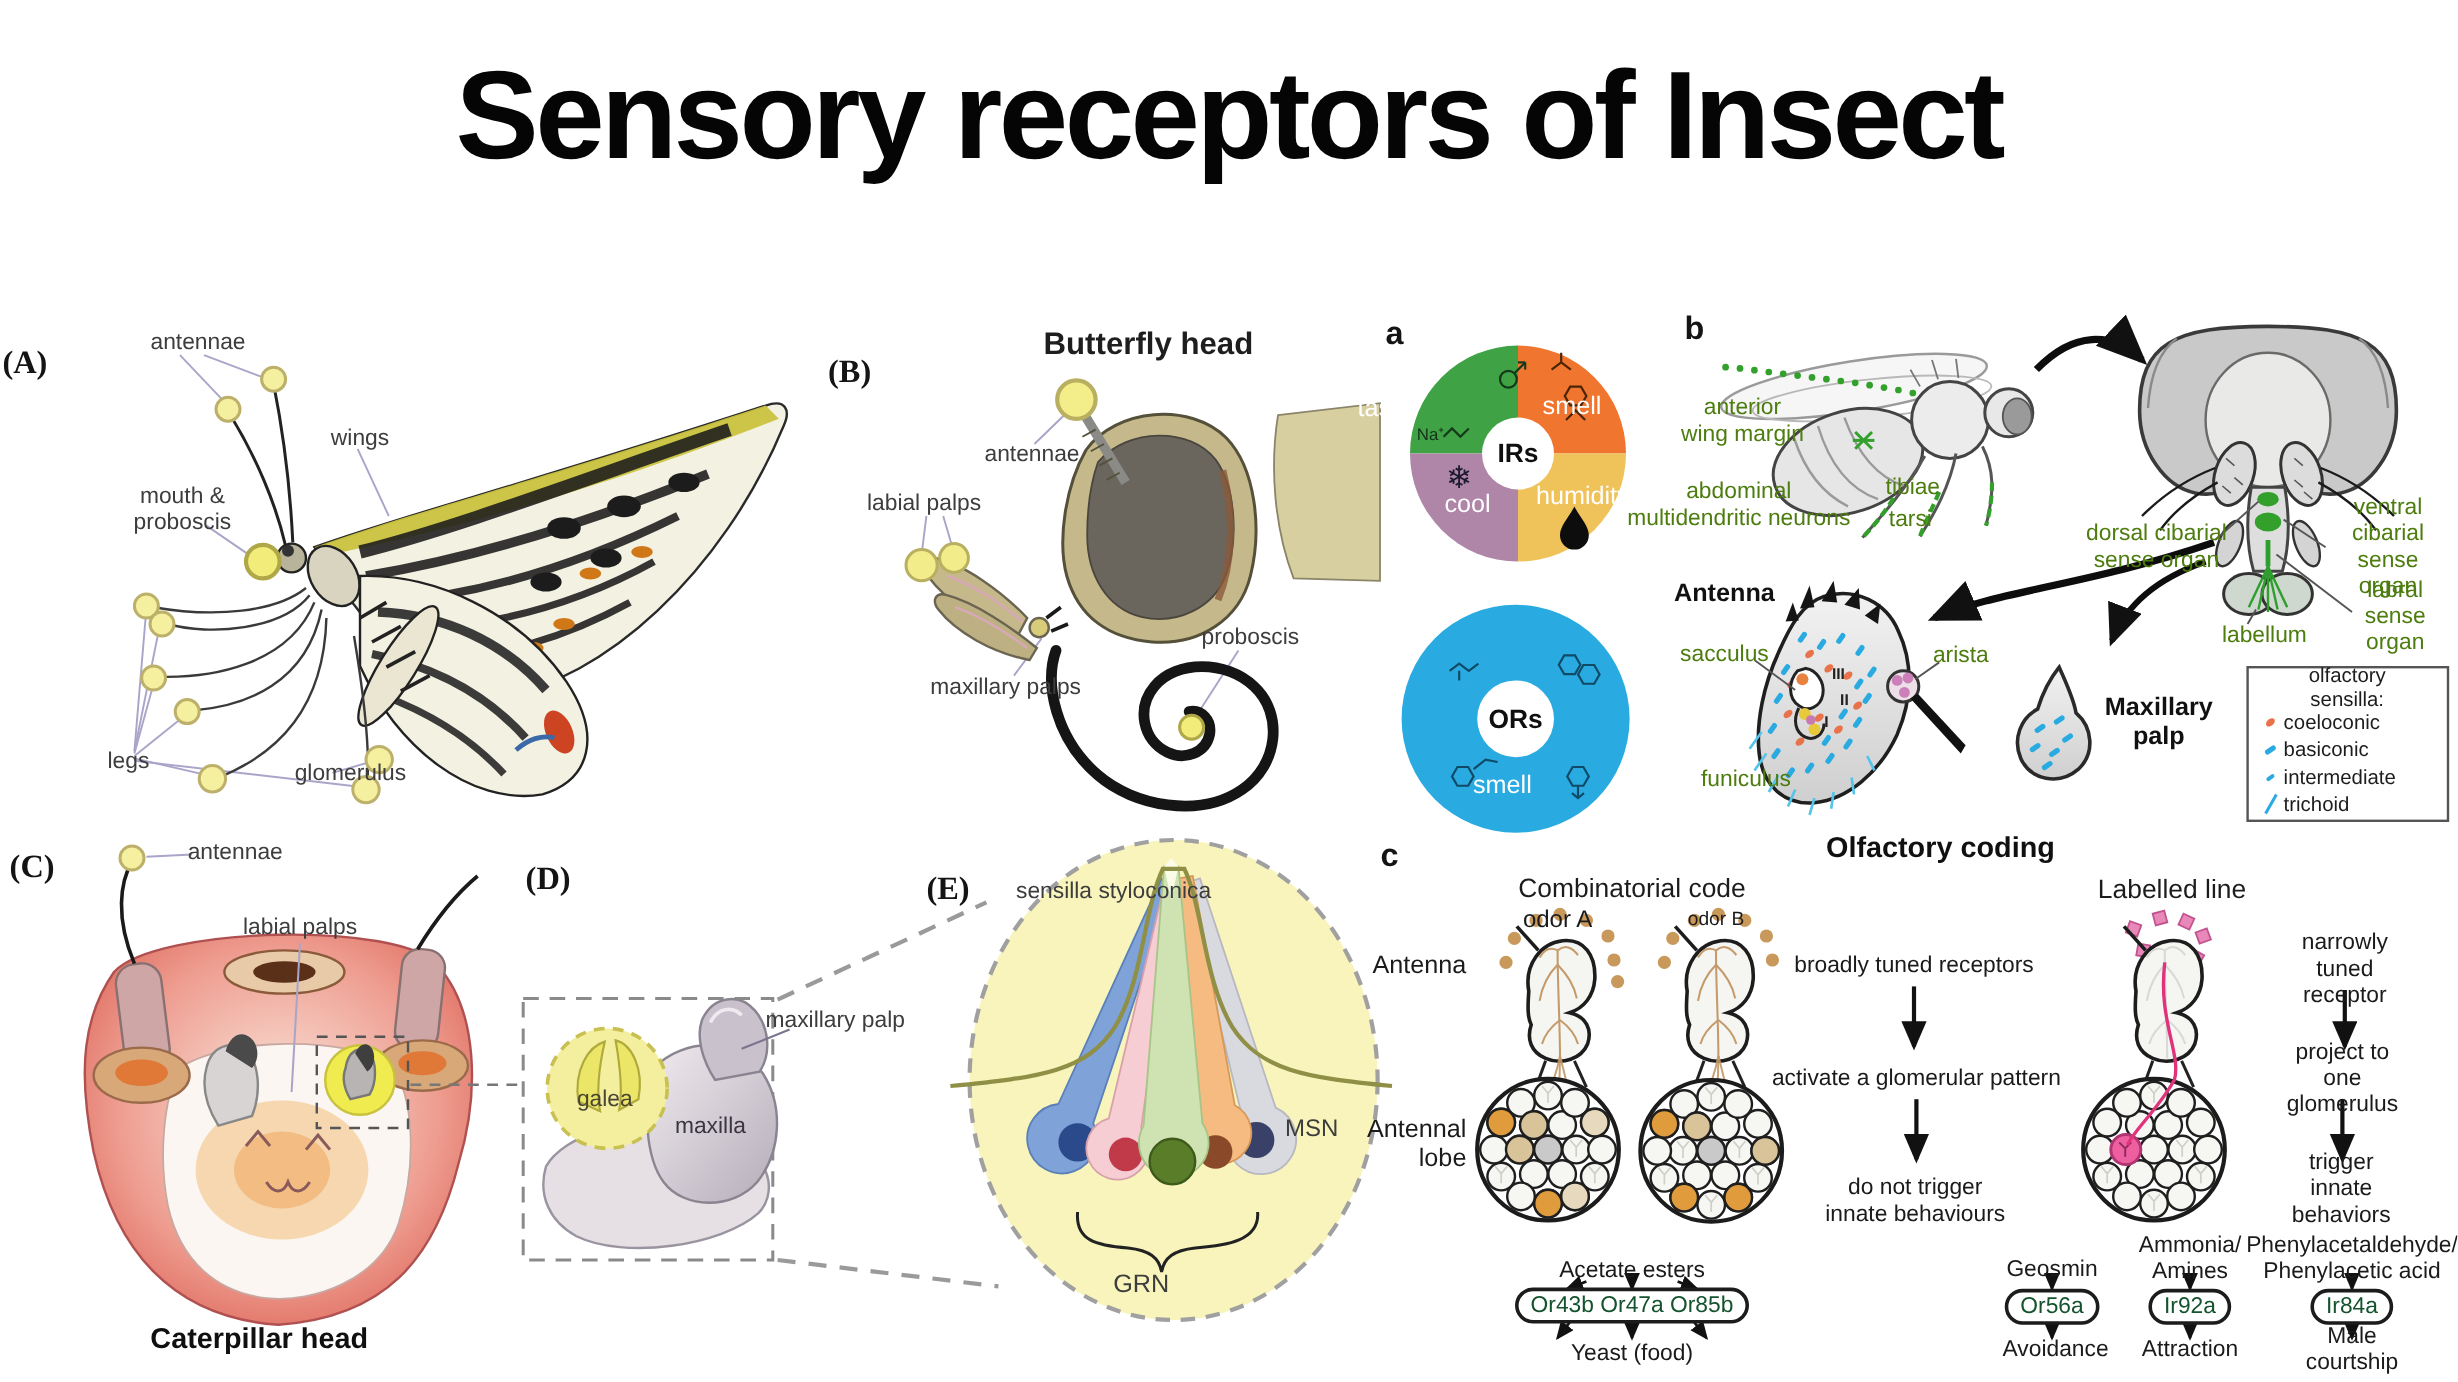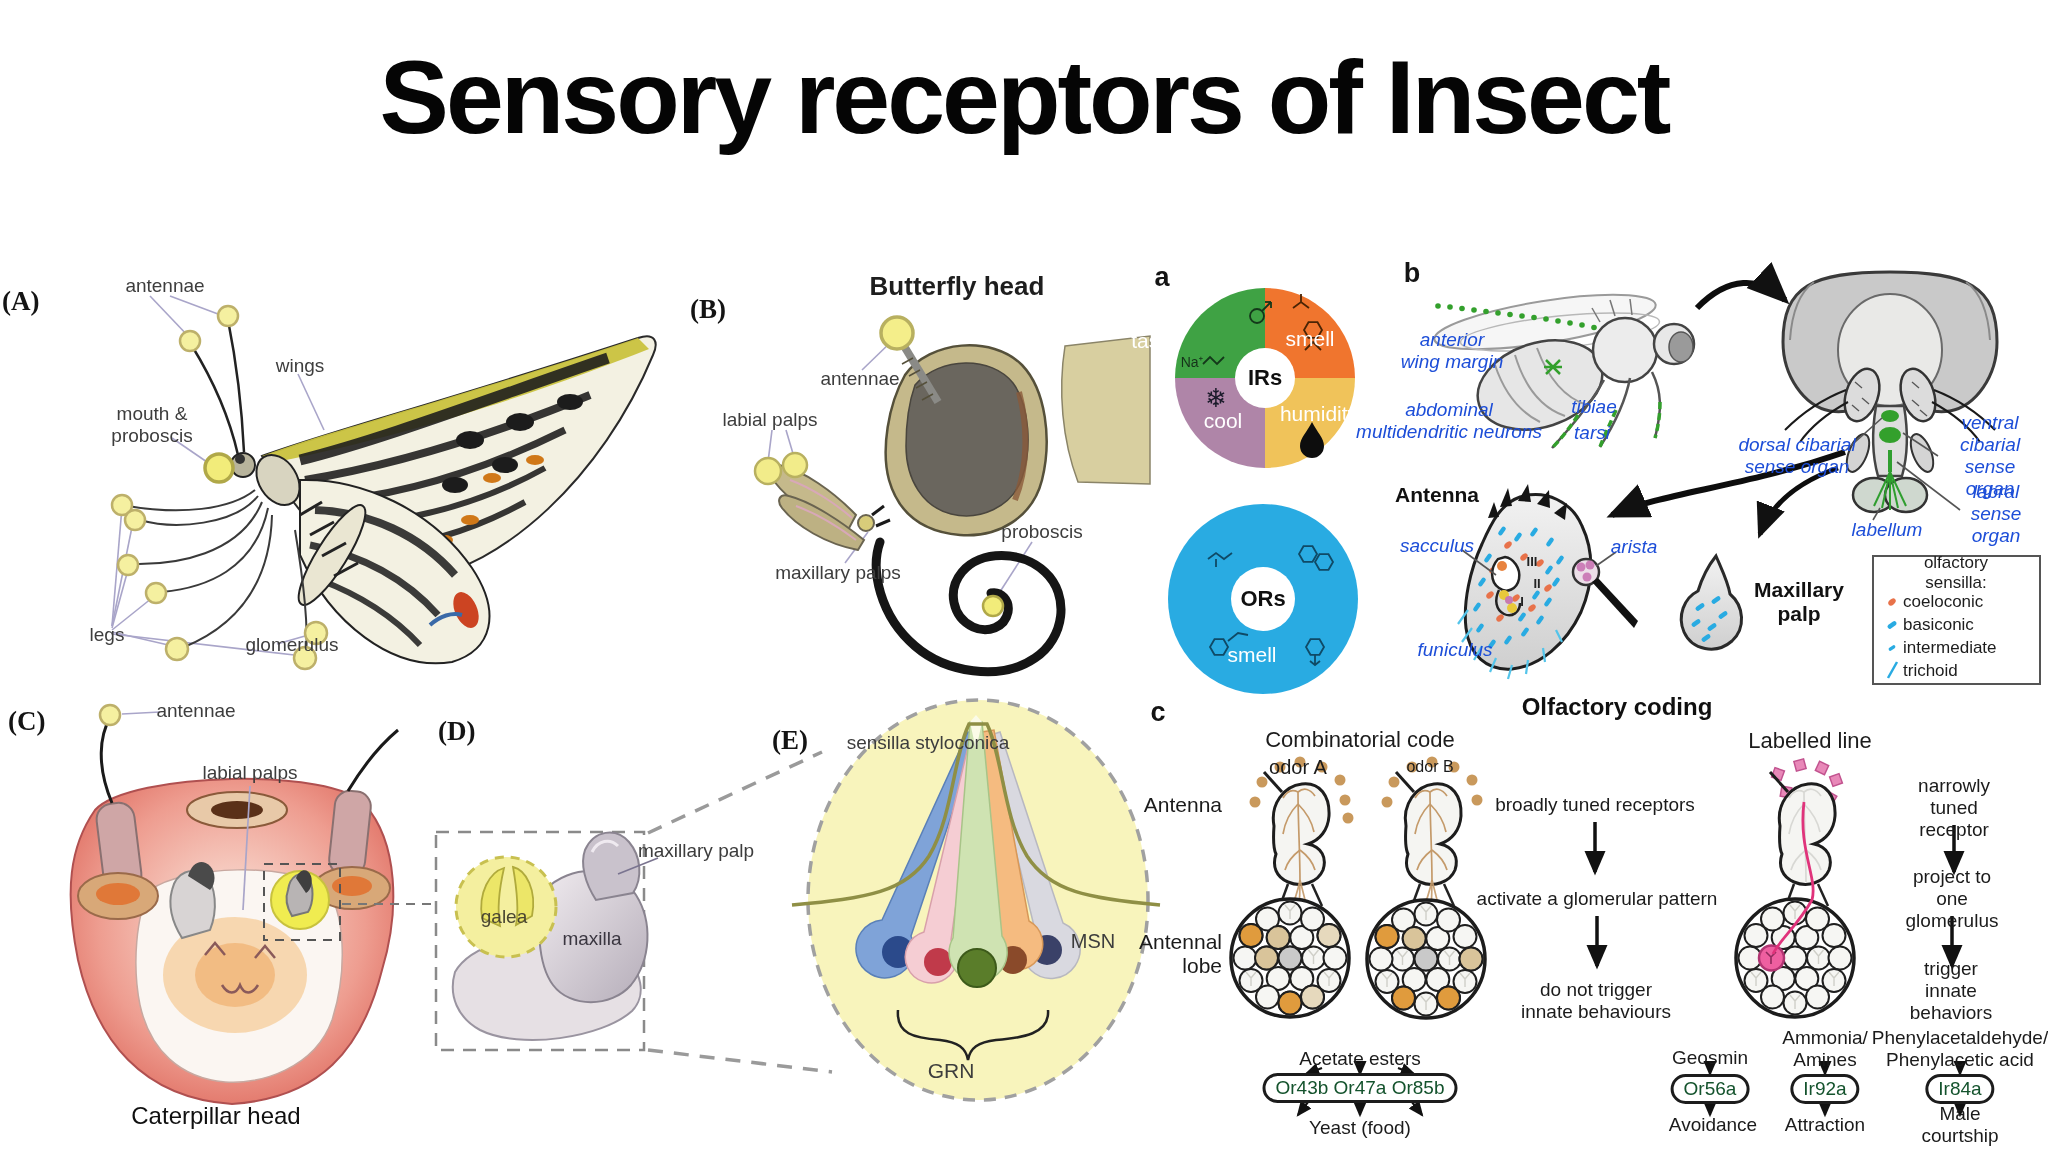--- a/index.html
+++ b/index.html
@@ -8,32 +8,32 @@
   #art{position:absolute;left:0;top:0;}
   .L{position:absolute;transform:translate(-50%,-50%);white-space:pre-line;text-align:center;
      font-size:19px;color:#3d3d3d;line-height:1.15;}
   .L.r{transform:translate(-100%,-50%);text-align:right;}
   .L.lft{transform:translate(0,-50%);text-align:left;}
   .title{position:absolute;left:0;right:0;top:28px;text-align:center;font-size:104px;font-weight:800;
          color:#050505;letter-spacing:-3px;font-family:"Liberation Sans",sans-serif;}
   .tagserif{font-family:"Liberation Serif",serif;font-weight:bold;font-size:27px;color:#141414;}
   .tagsans{font-weight:bold;font-size:27px;color:#141414;}
   .head1{font-size:26px;color:#1e1e1e;font-weight:600;}
-  .bL{color:#1d4ed8;font-style:italic;}
+  .bL{color:#4d7c0f;}
   .bold{font-weight:bold;color:#111;}
   .white{color:#fff;font-size:21px;}
   .ctr{font-weight:bold;color:#0f0f0f;font-size:22px;}
   .oc{font-weight:bold;font-size:24px;color:#101010;}
   .sub{font-size:22px;color:#1c1c1c;}
   .step{font-size:19px;color:#1b1b1b;}
   .num{font-size:13px;font-weight:bold;color:#222;}
   .leg{font-size:17px;color:#1d1d1d;}
   .pill{position:absolute;transform:translate(-50%,-50%);border:3px solid #1c1c1c;border-radius:16px;
         background:#fff;padding:1px 10px;font-size:19px;color:#14532d;white-space:nowrap;}
-  .cap{font-weight:normal;font-size:24px;color:#101010;}
+  .cap{font-weight:bold;font-size:24px;color:#101010;}
   .snow{font-size:26px;color:#1a1a2a;}
 </style>
 </head>
 <body>
 
 <div id="fig">
 
 <svg id="art" width="2048" height="1152" viewBox="0 0 2048 1152">
   <defs>
     <marker id="ah" markerWidth="9" markerHeight="8" refX="6" refY="3" orient="auto" markerUnits="strokeWidth">

